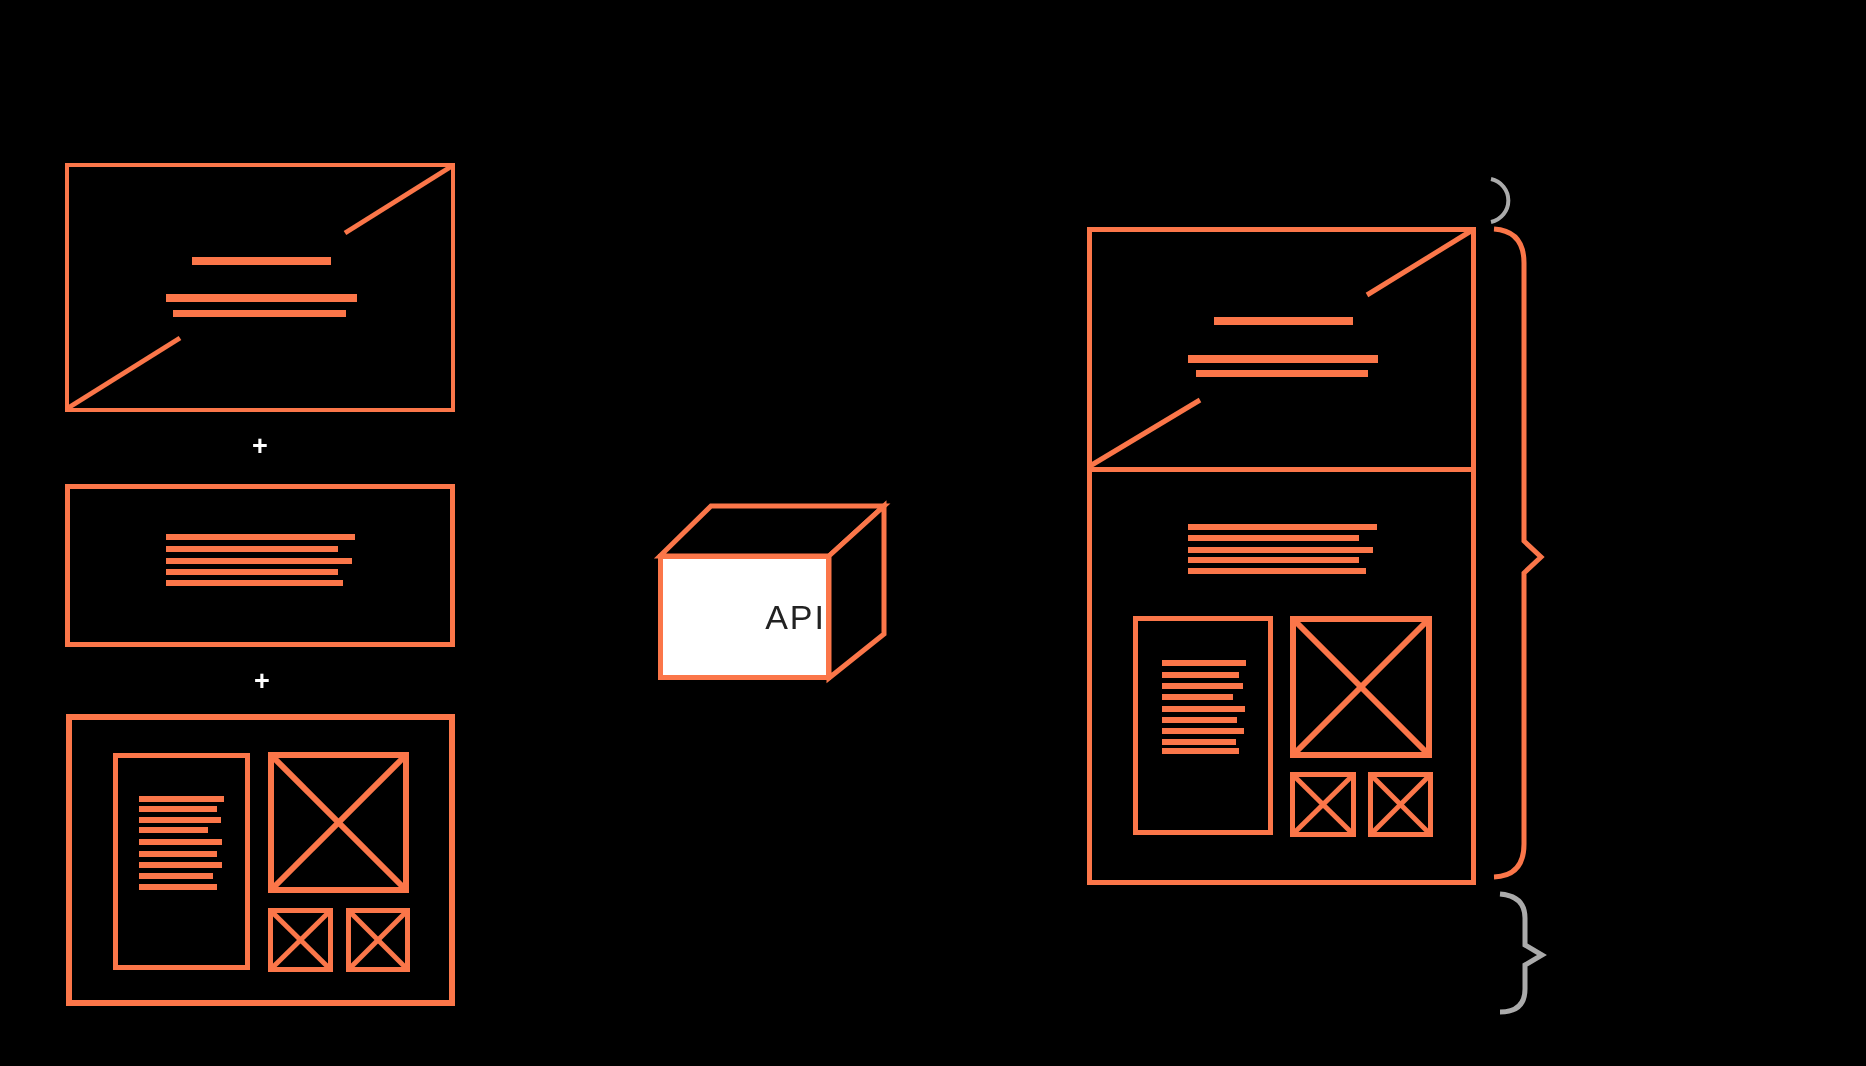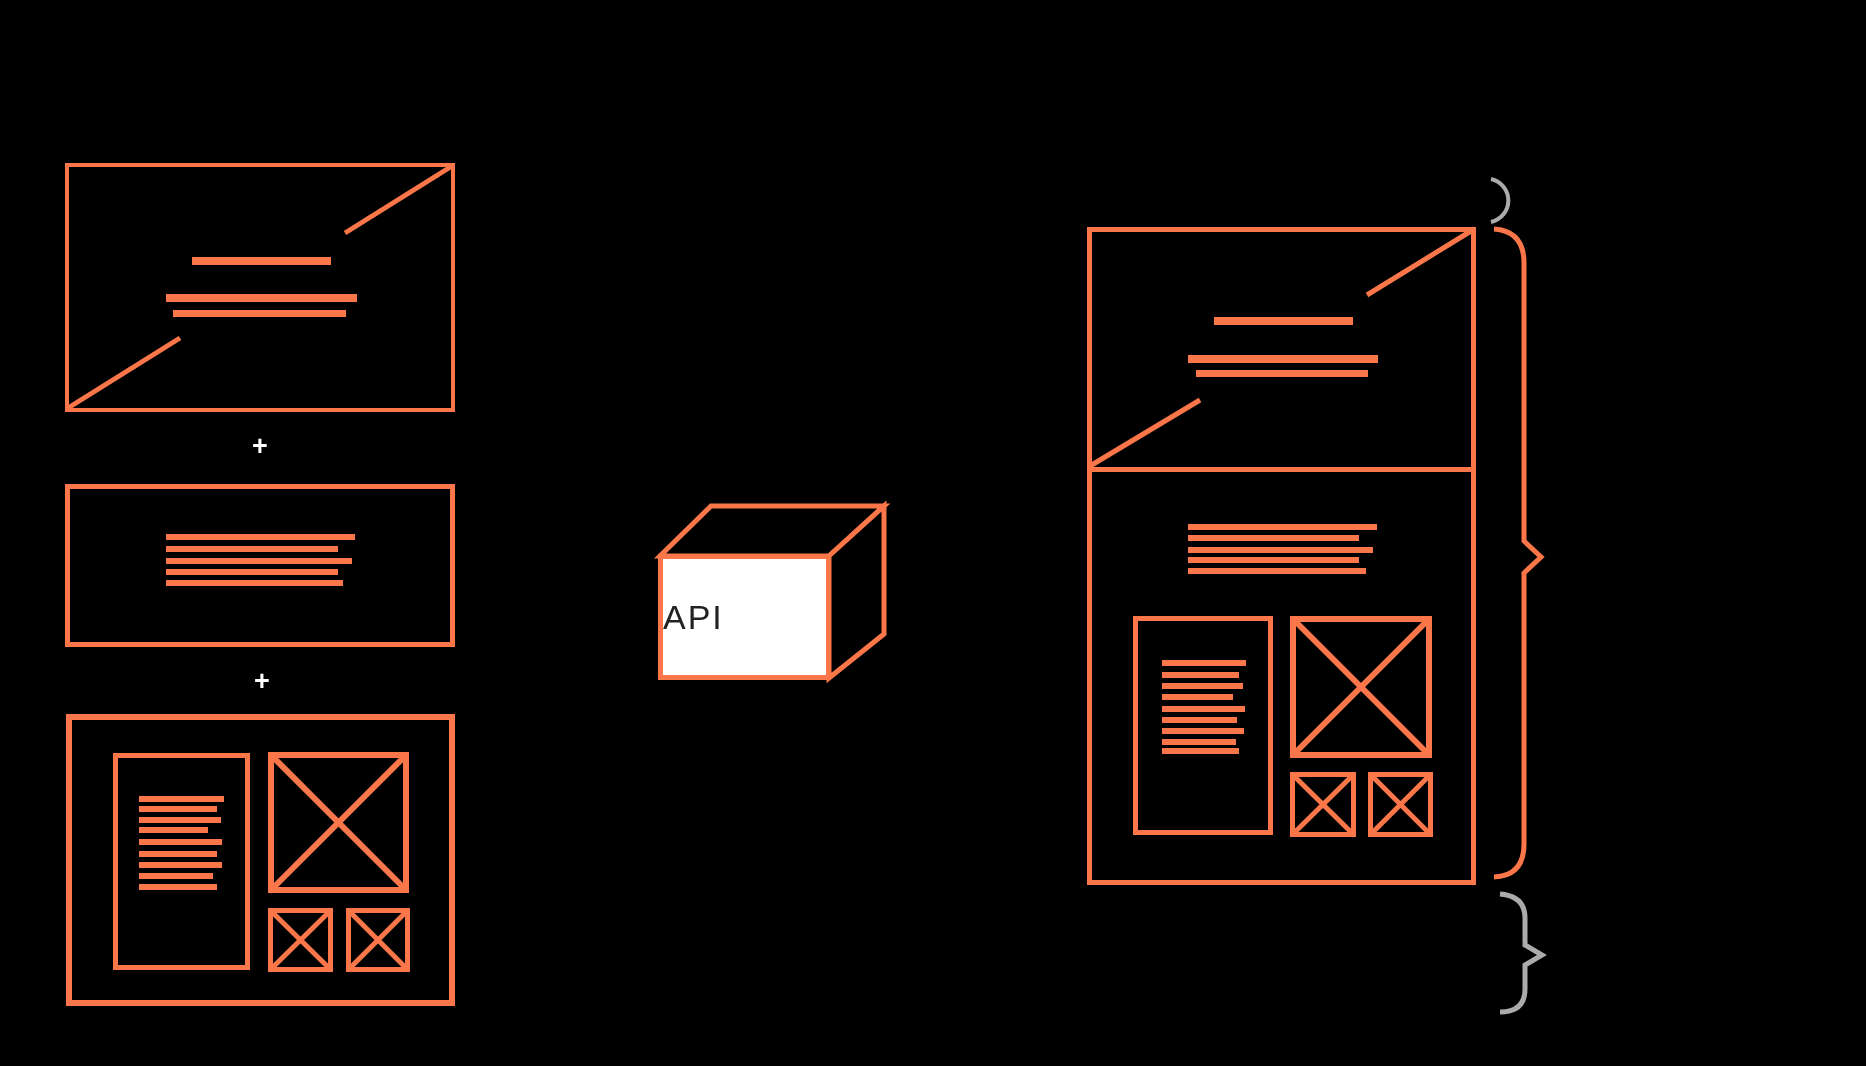--- a/index.html
+++ b/index.html
@@ -33,21 +33,21 @@
     position:absolute;
     color:var(--plus-white);
     font-size:27px;
     font-weight:700;
     text-align:center;
   }
   .cube-front{
     position:absolute;
     border:5px solid var(--accent-orange);
     background:var(--cube-face);
-    display:flex;align-items:center;justify-content:flex-start;
+    display:flex;align-items:center;justify-content:flex-end;
     z-index:3;
   }
   .cube-label{
     color:var(--cube-text);
     font-size:34px;
     font-weight:400;
     letter-spacing:2px;
   }
   svg.overlay{
     position:absolute;left:0;top:0;

